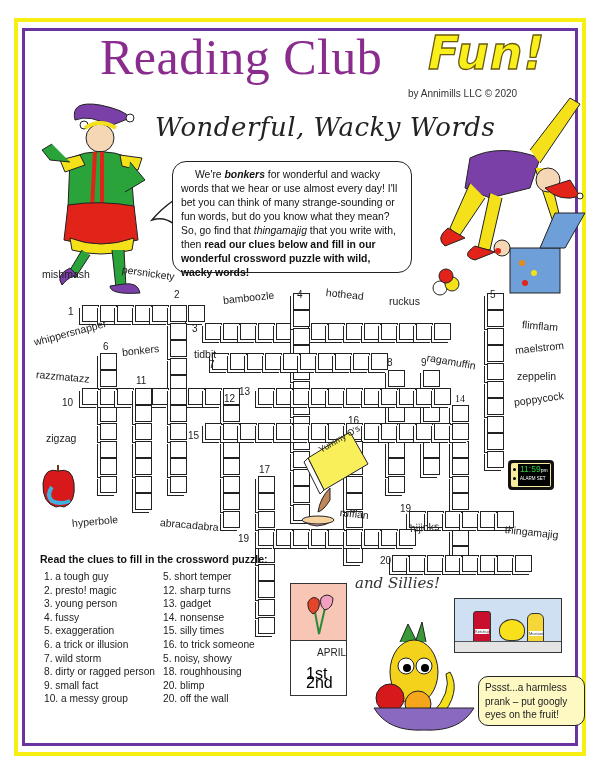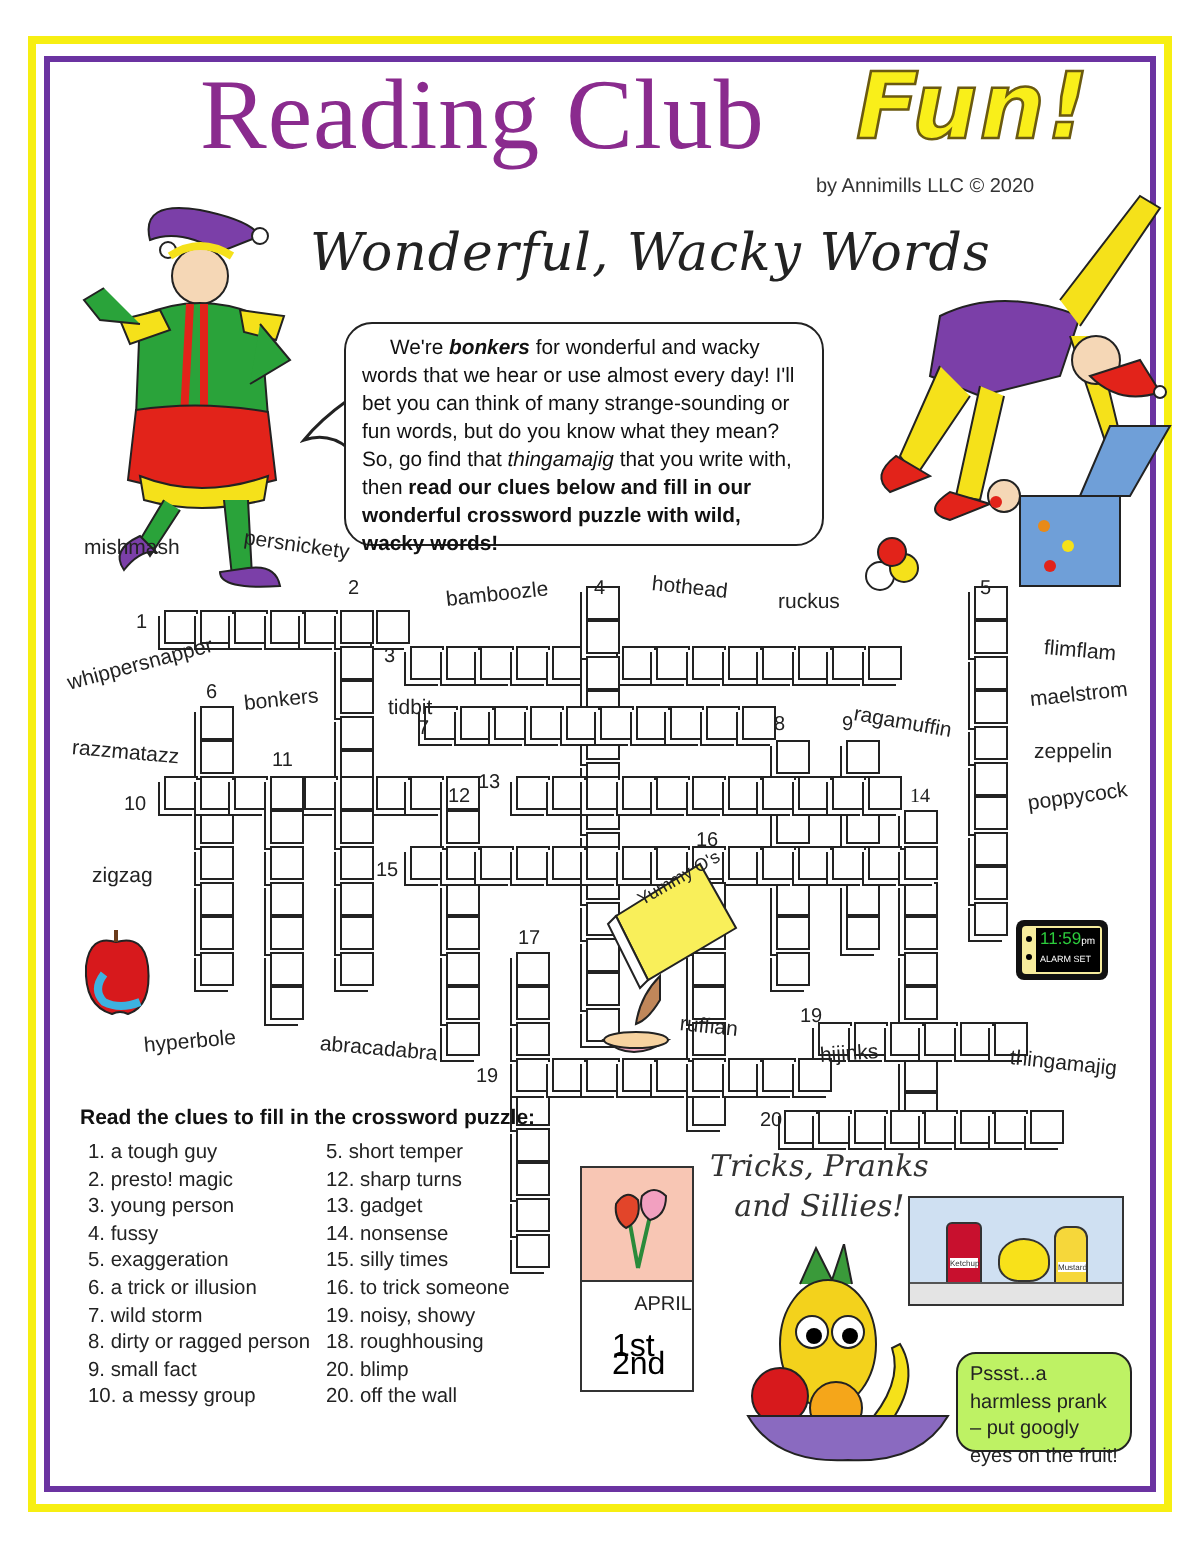--- a/index.html
+++ b/index.html
@@ -22,21 +22,21 @@
   .cal{position:absolute;left:290px;top:583px;width:57px;height:113px;border:1px solid #333;box-sizing:border-box;background:#fff;}
   .cal .top{height:56px;background:#f8c6b4;border-bottom:1px solid #333;position:relative;}
   .cal .month{text-align:right;font-size:10px;margin-top:6px;color:#222;}
   .tricks{position:absolute;left:355px;top:573px;font-family:"DejaVu Serif",serif;font-style:italic;font-size:15px;line-height:20px;color:#333;text-align:center;}
   .fridge{position:absolute;left:454px;top:598px;width:108px;height:55px;border:1px solid #333;background:#cfe0f2;box-sizing:border-box;}
   .fridge .shelf{position:absolute;left:0;right:0;bottom:0;height:10px;background:#e4e4e4;border-top:1px solid #555;}
   .ketchup{position:absolute;left:18px;top:12px;width:16px;height:30px;background:#c8102e;border:1px solid #333;border-radius:3px 3px 1px 1px;}
   .mustard{position:absolute;left:72px;top:14px;width:15px;height:28px;background:#f6d73a;border:1px solid #333;border-radius:6px 6px 1px 1px;}
   .duck{position:absolute;left:44px;top:20px;width:24px;height:20px;background:#f8e11a;border:1px solid #333;border-radius:50% 50% 40% 40%;}
   .lbl{position:absolute;font-size:4px;left:1px;top:17px;background:#fff;width:14px;text-align:center;color:#333;}
-  .psst{position:absolute;left:478px;top:676px;width:88px;height:50px;border:1.5px solid #222;border-radius:10px;background:#bef264;box-sizing:border-box;padding:4px 6px;font-size:10px;line-height:13.5px;color:#222;}
+  .psst{position:absolute;left:478px;top:676px;width:107px;height:50px;border:1.5px solid #222;border-radius:10px;background:#fef9c3;box-sizing:border-box;padding:4px 6px;font-size:10px;line-height:13.5px;color:#222;}
   .clock{position:absolute;left:508px;top:460px;width:46px;height:30px;background:#111;border-radius:4px;box-sizing:border-box;padding:3px;}
   .clock .face{background:#f6ec9c;width:100%;height:100%;border-radius:2px;position:relative;}
   .clock .screen{position:absolute;left:7px;top:1px;right:1px;bottom:1px;background:#000;color:#2ccc3c;font-size:8.5px;line-height:10px;padding-left:2px;}
   .clock .screen .pm{color:#fff;font-size:5px;}
   .clock .screen .al{color:#fff;font-size:4.5px;display:block;line-height:7px;}
   .clock .dot{position:absolute;left:2px;width:3px;height:3px;background:#000;border-radius:50%;}
   svg{position:absolute;}
 </style>
 </head>
 <body>
@@ -368,41 +368,40 @@
     <div>9. small fact</div>
     <div>10. a messy group</div>
   </div>
 <div class="clue-col" style="left:163px" id="cr">
     <div>5. short temper</div>
     <div>12. sharp turns</div>
     <div>13. gadget</div>
     <div>14. nonsense</div>
     <div>15. silly times</div>
     <div>16. to trick someone</div>
-    <div>19. noisy, showy</div>
+    <div>5. noisy, showy</div>
     <div>18. roughhousing</div>
     <div>20. blimp</div>
     <div>20. off the wall</div>
   </div>
 
 <div class="cal">
   <div class="top">
     <svg style="left:14px;top:8px" width="30" height="44" viewBox="0 0 30 44">
       <path d="M10 20 L14 42 M20 16 L14 42" stroke="#2a8a3a" stroke-width="2"></path>
       <path d="M3 10 Q8 2 14 8 Q16 18 8 22 Q2 18 3 10Z" fill="#e2452a" stroke="#222"></path>
       <path d="M16 6 Q22 0 28 6 Q28 16 20 18 Q14 14 16 6Z" fill="#f2a0c0" stroke="#222"></path>
     </svg>
   </div>
   <div class="month">APRIL</div>
 </div>
 <div class="cal d1" style="border:none;background:none;width:auto;height:auto;left:306px;top:665px;">1st</div>
 <div class="cal d2" style="border:none;background:none;width:auto;height:auto;left:306px;top:674px;">2nd</div>
 
 <div class="tricks">
-  <div>Tricks, Pranks</div>
   <div>and Sillies!</div>
 </div>
 
 <div class="fridge">
   <div class="ketchup">
       <div class="lbl">Ketchup</div>
     </div>
   <div class="duck"></div>
   <div class="mustard">
       <div class="lbl">Mustard</div>

